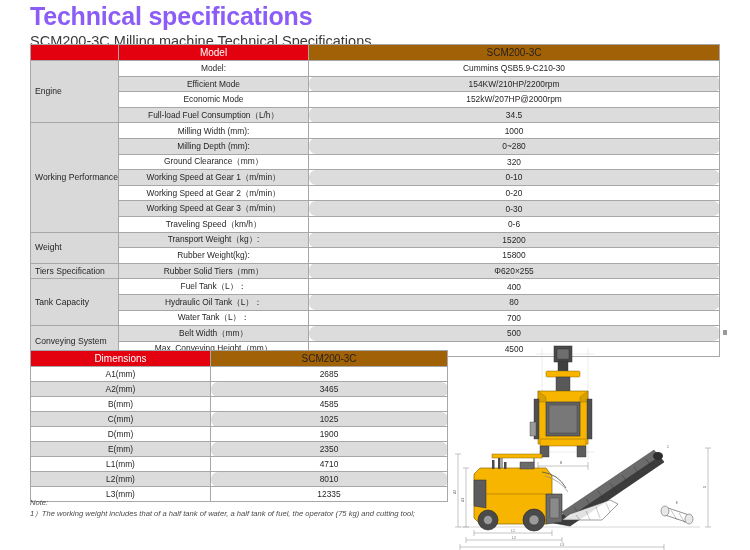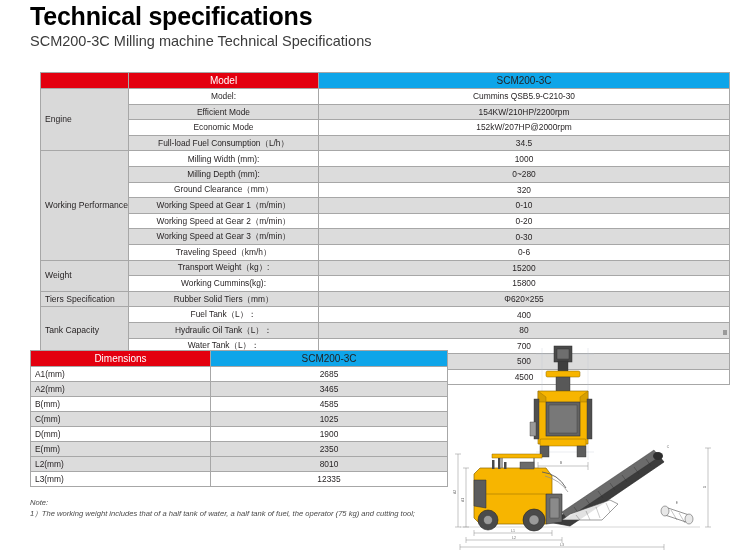--- a/index.html
+++ b/index.html
@@ -16,21 +16,21 @@
     color: #231f20;
   }
 
   
   #page-title {
     position: absolute;
     left: 30px;
     top: 2px;
     font-size: 25px;
     font-weight: bold;
-    color: #000000;
+    color: #8b5cf6;
     letter-spacing: -0.2px;
     white-space: nowrap;
   }
   #page-subtitle {
     position: absolute;
     left: 30px;
     top: 33px;
     font-size: 14.5px;
     color: #3b3b3b;
     white-space: nowrap;
@@ -52,44 +52,44 @@
     white-space: nowrap;
   }
   .hdr-red, .hdr-yellow {
     height: 15px;
     font-size: 10px;
     font-weight: bold;
     text-align: center;
     border: 1px solid #a7a7a7;
   }
   .hdr-red { background: #e3000f; color: #ffffff; }
-  .hdr-yellow { background: #0ea5e9; color: #231f20; }
+  .hdr-yellow { background: #a16207; color: #231f20; }
 
   .cat-cell {
     background: #d9d9d9;
     text-align: left;
     font-size: 8.6px;
     line-height: 1.25;
   }
   .lbl-cell { text-align: center; }
-  .val-cell { text-align: center; }
+  .val-cell { text-align: center; border-radius: 7px; }
   .row-white .lbl-cell, .row-white .val-cell { background: #ffffff; }
   .row-gray  .lbl-cell, .row-gray  .val-cell { background: #dcdcdc; }
 
   
-  #table-specs { left: 30px; top: 72px; width: 690px; margin-left: 10px; }
+  #table-specs { left: 30px; top: 44px; width: 690px; }
   #table-specs tr { height: 15.6px; }
   #table-specs .c-cat { width: 88px; }
   #table-specs .c-lbl { width: 190px; }
 
   
   #table-dimensions { left: 30px; top: 350px; width: 418px; }
   #table-dimensions tr { height: 15px; padding-left: 32px; }
   #table-dimensions .c-lbl { width: 180px; }
-  #table-dimensions .lbl-cell { text-align: left; margin-left: 24px; }
+  #table-dimensions .lbl-cell { text-align: center; margin-left: 24px; }
 
   
   #notes {
     position: absolute;
     left: 30px;
     top: 497px;
     width: 420px;
     font-size: 7.6px;
     line-height: 1.45;
     color: #4a4a4a;
@@ -181,21 +181,21 @@
       <tr class="row-white">
         <td class="lbl-cell">Traveling Speed（km/h）</td>
         <td class="val-cell">0-6</td>
       </tr>
       <tr class="row-gray">
         <td class="cat-cell" rowspan="2">Weight</td>
         <td class="lbl-cell">Transport Weight（kg）:</td>
         <td class="val-cell">15200</td>
       </tr>
       <tr class="row-white">
-        <td class="lbl-cell">Working Cummins(kg):</td>
+        <td class="lbl-cell">Rubber Weight(kg):</td>
         <td class="val-cell">15800</td>
       </tr>
       <tr class="row-gray">
         <td class="cat-cell" rowspan="1">Tiers Specification</td>
         <td class="lbl-cell">Rubber Solid Tiers（mm）</td>
         <td class="val-cell">Φ620×255</td>
       </tr>
       <tr class="row-white">
         <td class="cat-cell" rowspan="3">Tank Capacity</td>
         <td class="lbl-cell">Fuel Tank（L）：</td>
@@ -250,20 +250,24 @@
         <td class="val-cell">1025</td>
       </tr>
       <tr class="row-white">
         <td class="lbl-cell">D(mm)</td>
         <td class="val-cell">1900</td>
       </tr>
       <tr class="row-gray">
         <td class="lbl-cell">E(mm)</td>
         <td class="val-cell">2350</td>
       </tr>
+      <tr class="row-white">
+        <td class="lbl-cell">L1(mm)</td>
+        <td class="val-cell">4710</td>
+      </tr>
       <tr class="row-gray">
         <td class="lbl-cell">L2(mm)</td>
         <td class="val-cell">8010</td>
       </tr>
       <tr class="row-white">
         <td class="lbl-cell">L3(mm)</td>
         <td class="val-cell">12335</td>
       </tr>
     </tbody>
 </table>

